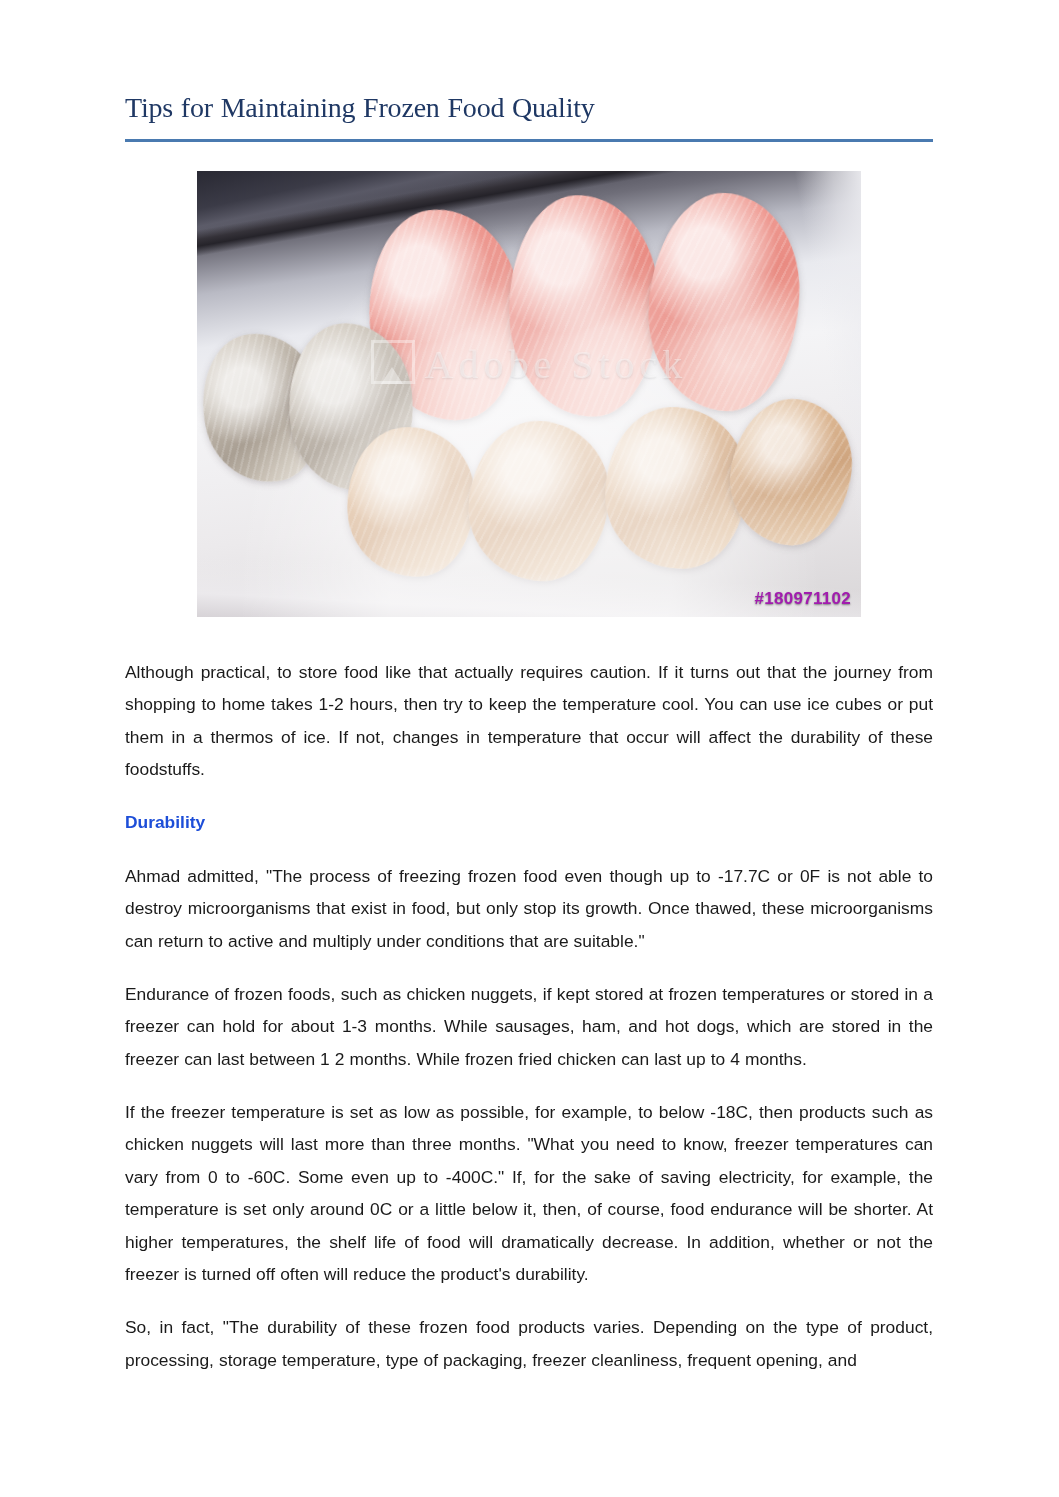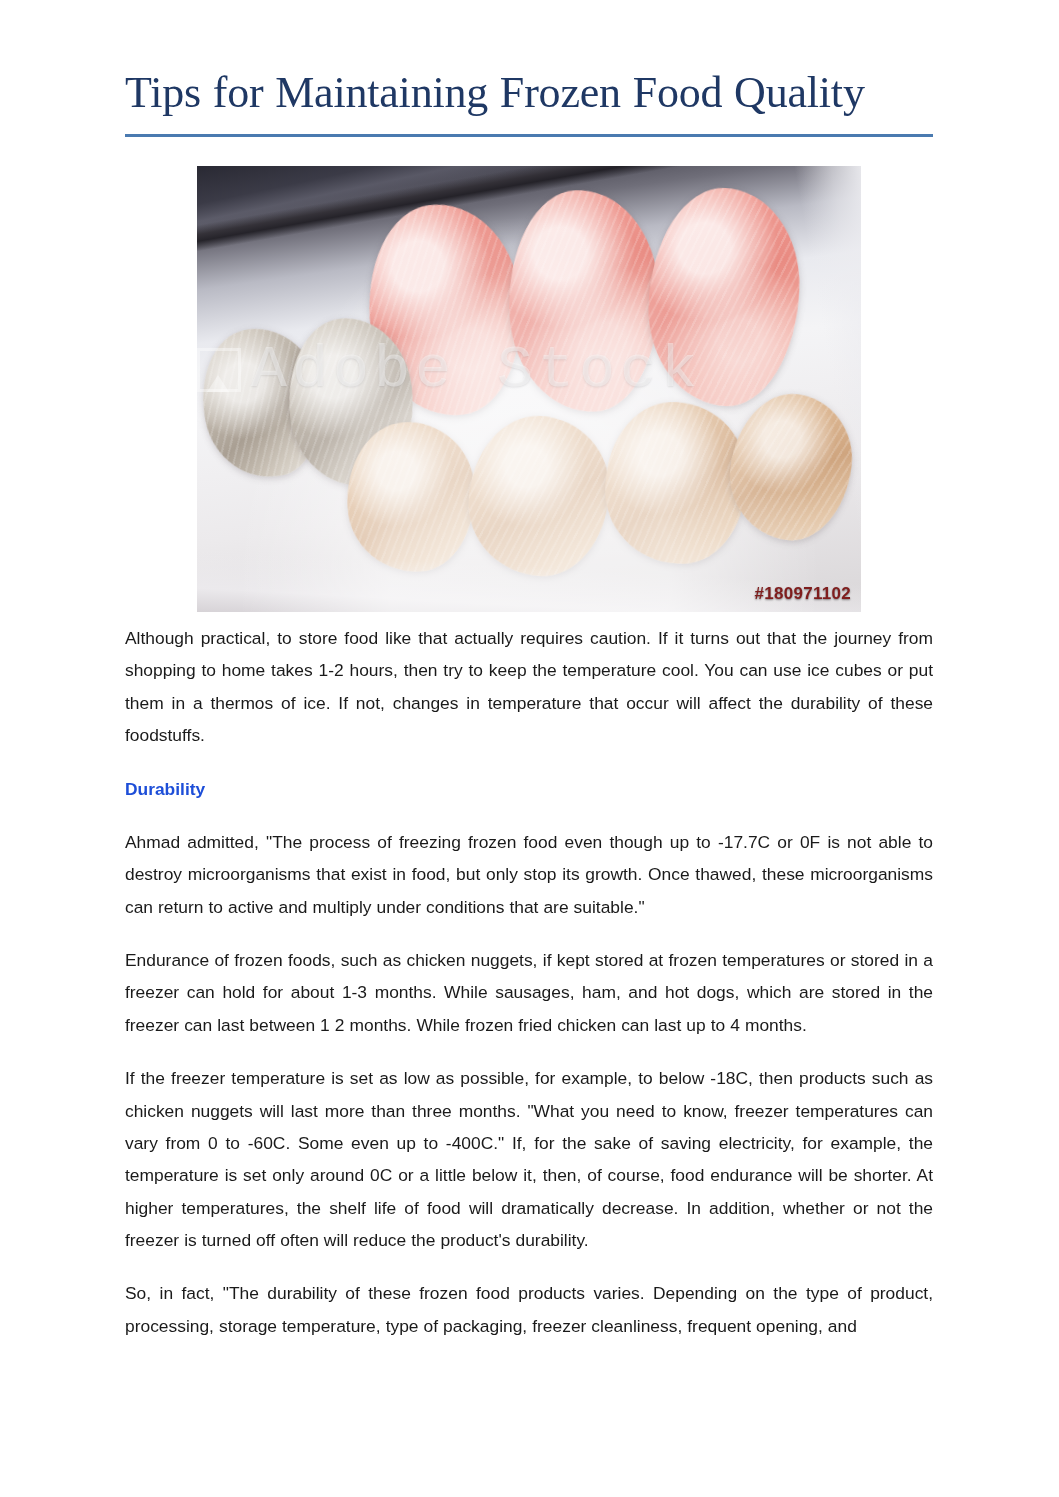--- a/index.html
+++ b/index.html
@@ -22,27 +22,27 @@
   .content {
     position: absolute;
     left: 125px;
     top: 0;
     width: 808px;
   }
 
   
   .doc-title {
     font-family: "Liberation Serif", serif;
-    font-size: 44px;
+    font-size: 28px;
     line-height: 1.32;
     font-weight: 400;
     color: #1f3864;
     letter-spacing: -0.2px;
     margin: 0;
-    padding-top: 64px;
+    padding-top: 90px;
     word-spacing: 1px;
   }
   .title-rule {
     margin-top: 12px;
     height: 3px;
     width: 808px;
     background: #4a7ab0;
   }
 
   
@@ -115,23 +115,23 @@
     pointer-events: none;
   }
   .ph-frost {
     background:
       radial-gradient(ellipse at 50% 92%, rgba(255,255,255,0.55) 0 30%, rgba(255,255,255,0) 62%);
   }
   .wm {
     position: absolute;
     left: 0; right: 0;
     top: 38%;
-    text-align: left;
-    font-family: Liberation Mono, monospace;
-    font-size: 60px;
+    text-align: center;
+    font-family: Liberation Serif, serif;
+    font-size: 40px;
     letter-spacing: 5px;
     color: rgba(255,255,255,0.40);
     text-shadow: 0 1px 2px rgba(120,120,130,0.18);
     user-select: none;
     white-space: nowrap;
   }
   .wm-mark {
     display: inline-block;
     width: 44px;
     height: 44px;
@@ -150,28 +150,28 @@
     border-right: 11px solid transparent;
     border-bottom: 17px solid rgba(255,255,255,0.40);
   }
   .photo-id {
     position: absolute;
     right: 10px;
     bottom: 8px;
     font-family: "Liberation Sans", sans-serif;
     font-size: 17px;
     font-weight: 700;
-    color: #7f1d1d;
+    color: #a21caf;
     letter-spacing: 0.3px;
     text-shadow: 0 1px 2px rgba(0,0,0,0.45);
   }
 
   
   .body-text {
-    margin-top: 10px;
+    margin-top: 39px;
   }
   p.para {
     font-family: "Liberation Sans", sans-serif;
     font-size: 17.4px;
     line-height: 1.86;
     color: #1a1a1a;
     text-align: justify;
     text-justify: inter-word;
     margin: 0 0 21px 0;
     word-spacing: 0.2px;

